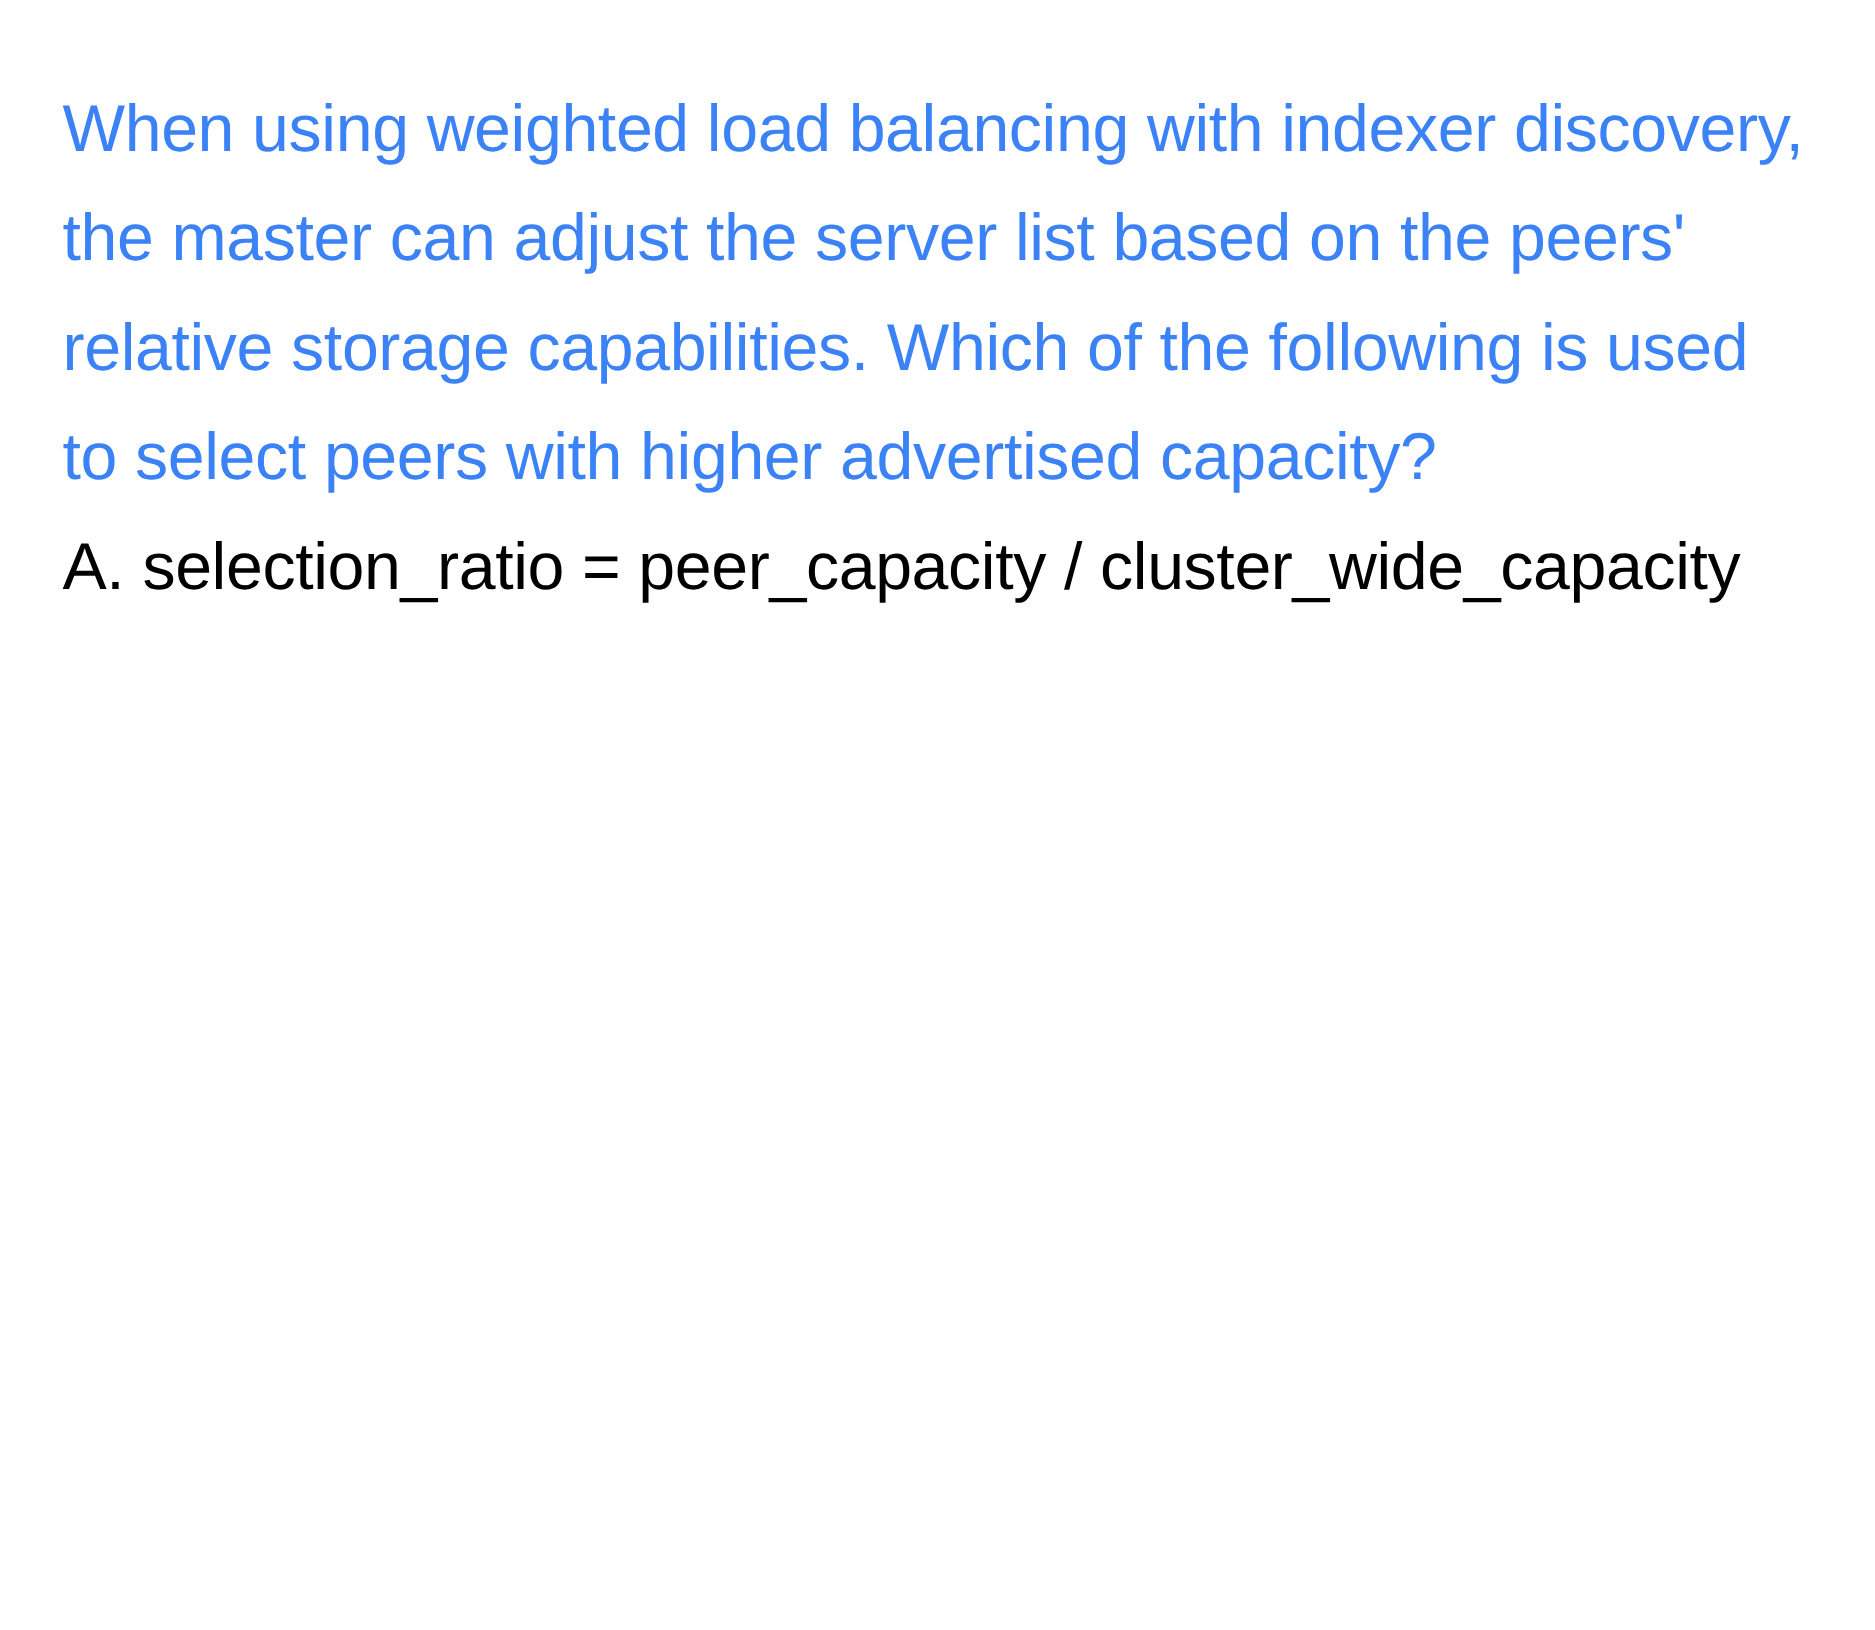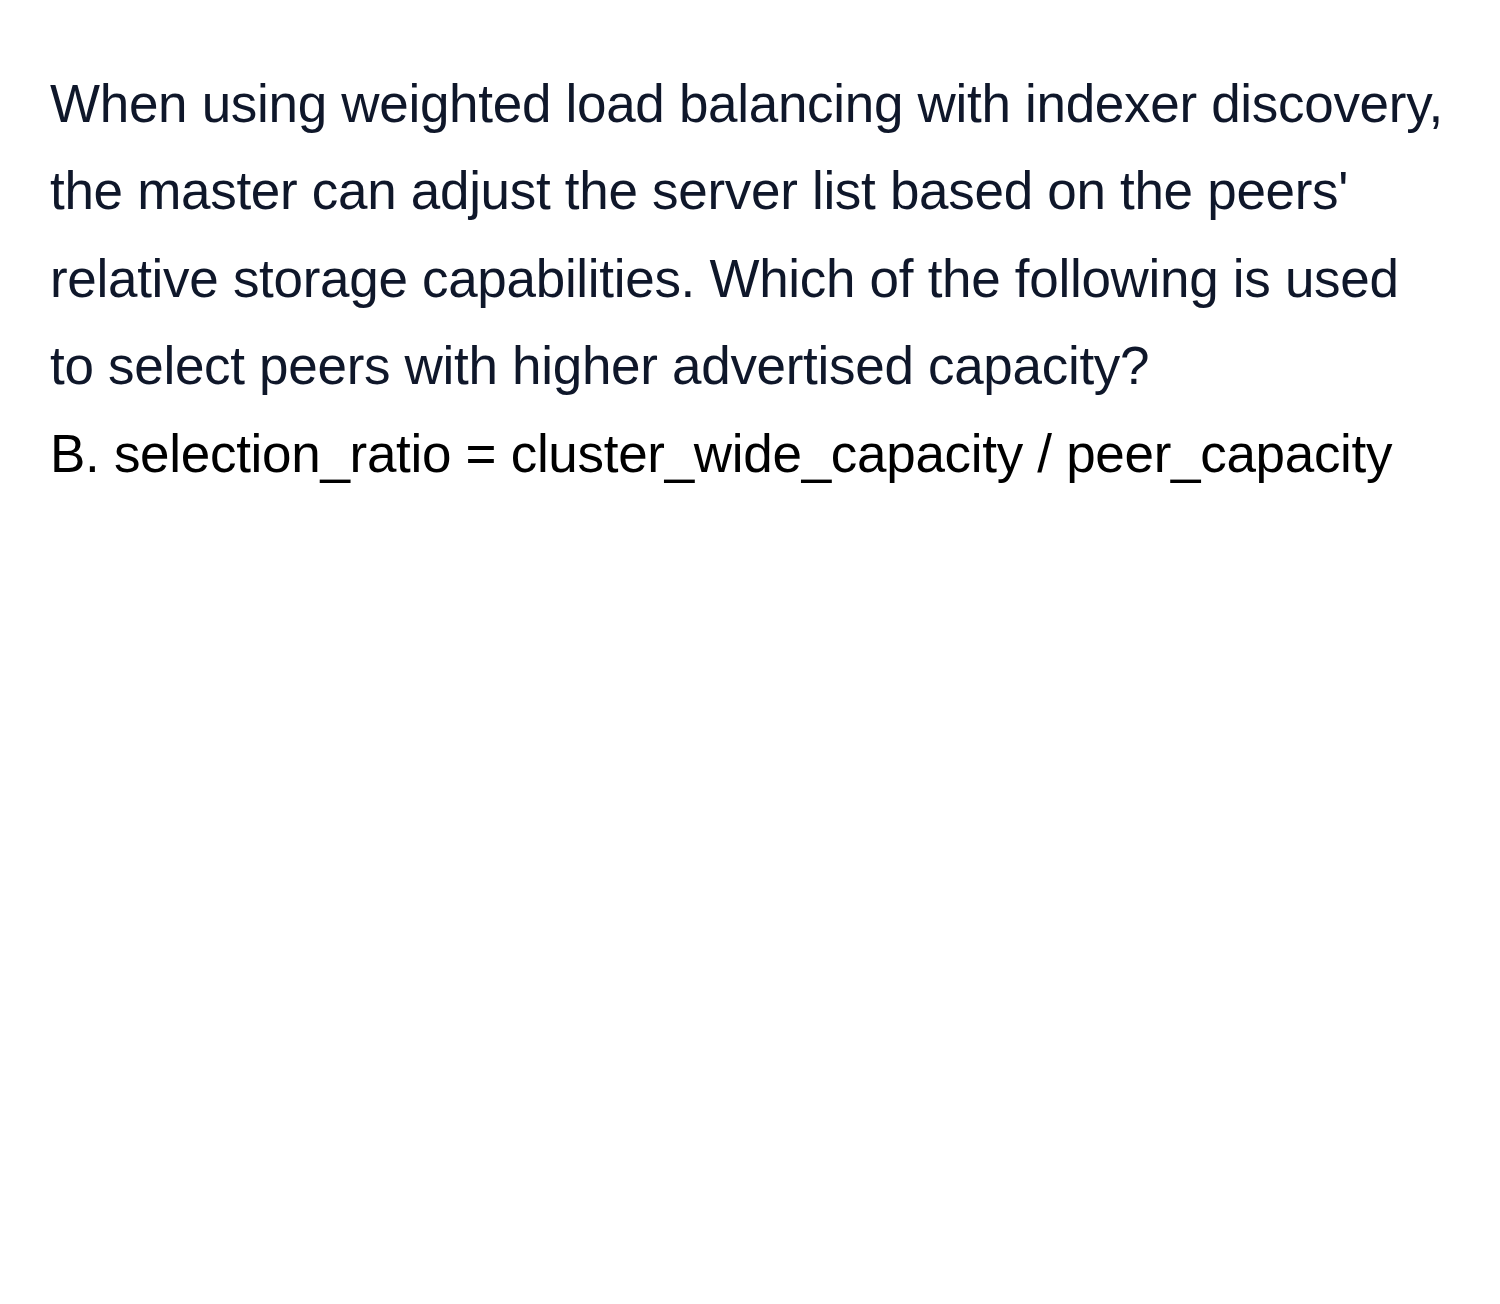--- a/index.html
+++ b/index.html
@@ -12,33 +12,33 @@
       height: 1304px;
       background: #ffffff;
       font-family: -apple-system, BlinkMacSystemFont, "Segoe UI", Helvetica, Arial, sans-serif;
     }
     .container {
       padding: 60px 50px 60px 50px;
     }
     .question-text {
       font-size: 53px;
       line-height: 1.65;
-      color: #0f172a;
+      color: #3b82f6;
       font-weight: 400;
       letter-spacing: -0.3px;
     }
     .option {
       font-size: 53px;
       line-height: 1.65;
       color: #000000;
       font-weight: 400;
       letter-spacing: -0.3px;
     }
   </style>
 </head>
 <body>
 
 <div class="container">
   <div class="question-text">When using weighted load balancing with indexer discovery, the master can adjust the server list based on the peers' relative storage capabilities. Which of the following is used to select peers with higher advertised capacity?</div>
   <div class="option">
-    <span>B</span><span>. </span><span>selection_ratio = cluster_wide_capacity / peer_capacity</span>
+    <span>A</span><span>. </span><span>selection_ratio = peer_capacity / cluster_wide_capacity</span>
   </div>
 </div>
 
 </body></html>

